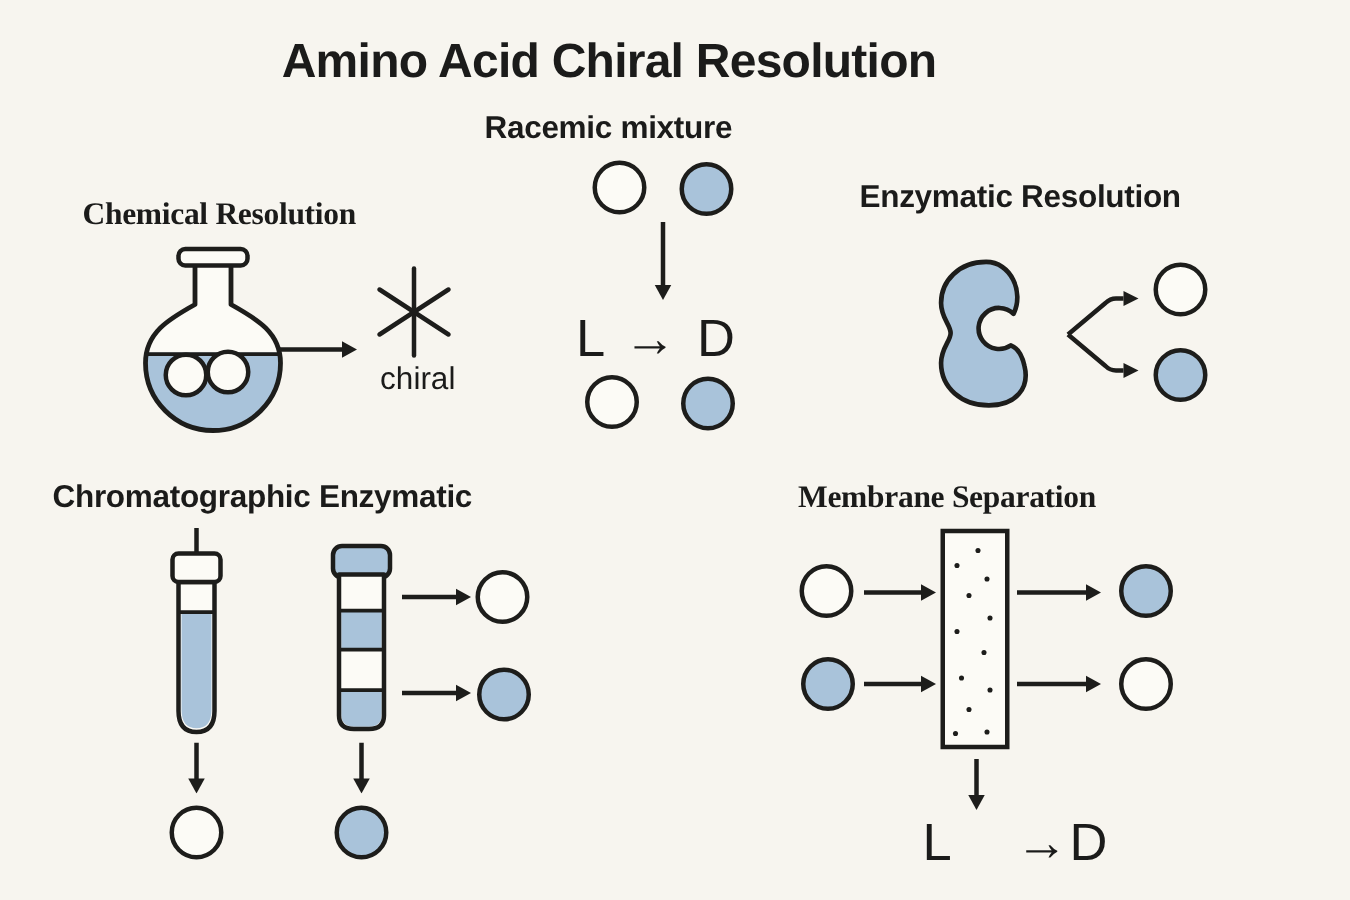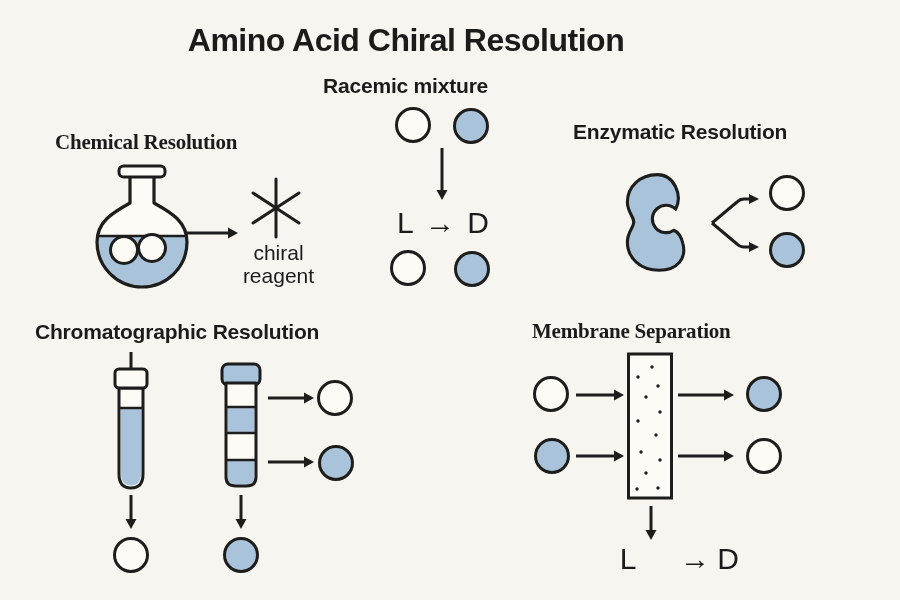--- a/index.html
+++ b/index.html
@@ -30,22 +30,21 @@
     color:var(--text);
   }
   .sec-label{
     font-size:21px;font-weight:bold;
     text-align:left;
     letter-spacing:-0.2px;
     color:var(--text);
     white-space:nowrap;
   }
   .ld-text{
-    font-size:30px;font-weight:500;
-    text-align:center;
+    font-size:35px;font-weight:500;
     color:var(--text);
     white-space:nowrap;
   }
   .reagent-label{
     font-size:21px;font-weight:400;
     text-align:center;line-height:23px;
     color:var(--text);
   }
   .circle{
     width:36px;height:36px;
@@ -107,21 +106,20 @@
     </svg>
 
     <svg class="abs" style="left:248px;top:176px;" width="56" height="64" viewBox="0 0 56 64">
       <line x1="28" y1="3" x2="28" y2="61" stroke="var(--stroke)" stroke-width="3" stroke-linecap="round"></line>
       <line x1="5" y1="17" x2="51" y2="47" stroke="var(--stroke)" stroke-width="3" stroke-linecap="round"></line>
       <line x1="5" y1="47" x2="51" y2="17" stroke="var(--stroke)" stroke-width="3" stroke-linecap="round"></line>
     </svg>
 
     <div class="abs reagent-label" style="left:206px;top:241px;width:145px;">
       <div>chiral</div>
-      <div>reagent</div>
     </div>
   </div>
 
   <div>
     <div class="abs sec-label" style="left:573px;top:120px;width:270px;">Enzymatic Resolution</div>
 
     <svg class="abs" style="left:621px;top:167px;" width="82" height="110" viewBox="0 0 90 120">
       <path d="M 60,46
                C 68,30 58,8 40,8
                C 20,8 7,22 7,38
@@ -139,21 +137,21 @@
       <polygon points="43,4 53,9 43,14" fill="var(--stroke)"></polygon>
       <path d="M 6,33 L 31,54 Q 34,57 38,57 L 43,57" fill="none" stroke="var(--stroke)" stroke-width="3" stroke-linejoin="round"></path>
       <polygon points="43,52 53,57 43,62" fill="var(--stroke)"></polygon>
     </svg>
 
     <div class="abs circle white" style="left:769px;top:175px;"></div>
     <div class="abs circle blue" style="left:769px;top:232px;"></div>
   </div>
 
   <div>
-    <div class="abs sec-label" style="left:35px;top:320px;width:370px;">Chromatographic Resolution</div>
+    <div class="abs sec-label" style="left:35px;top:320px;width:370px;">Chromatographic Enzymatic</div>
 
     <svg class="abs" style="left:105px;top:350px;" width="52" height="142" viewBox="0 0 52 142">
       <line x1="26" y1="2" x2="26" y2="20" stroke="var(--stroke)" stroke-width="3"></line>
       <path d="M 14,38 L 14,124 Q 14,138 26,138 Q 38,138 38,124 L 38,38 Z" fill="var(--white-fill)" stroke="none"></path>
       <path d="M 16,58 L 16,123 Q 16,135.5 26,135.5 Q 36,135.5 36,123 L 36,58 Z" fill="var(--blue-fill)"></path>
       <line x1="15" y1="58" x2="37" y2="58" stroke="var(--stroke)" stroke-width="2.5"></line>
       <path d="M 14,38 L 14,124 Q 14,138 26,138 Q 38,138 38,124 L 38,38 Z" fill="none" stroke="var(--stroke)" stroke-width="3" stroke-linejoin="round"></path>
       <rect x="10" y="19" width="32" height="19" rx="4" fill="var(--white-fill)" stroke="var(--stroke)" stroke-width="3"></rect>
     </svg>
 

